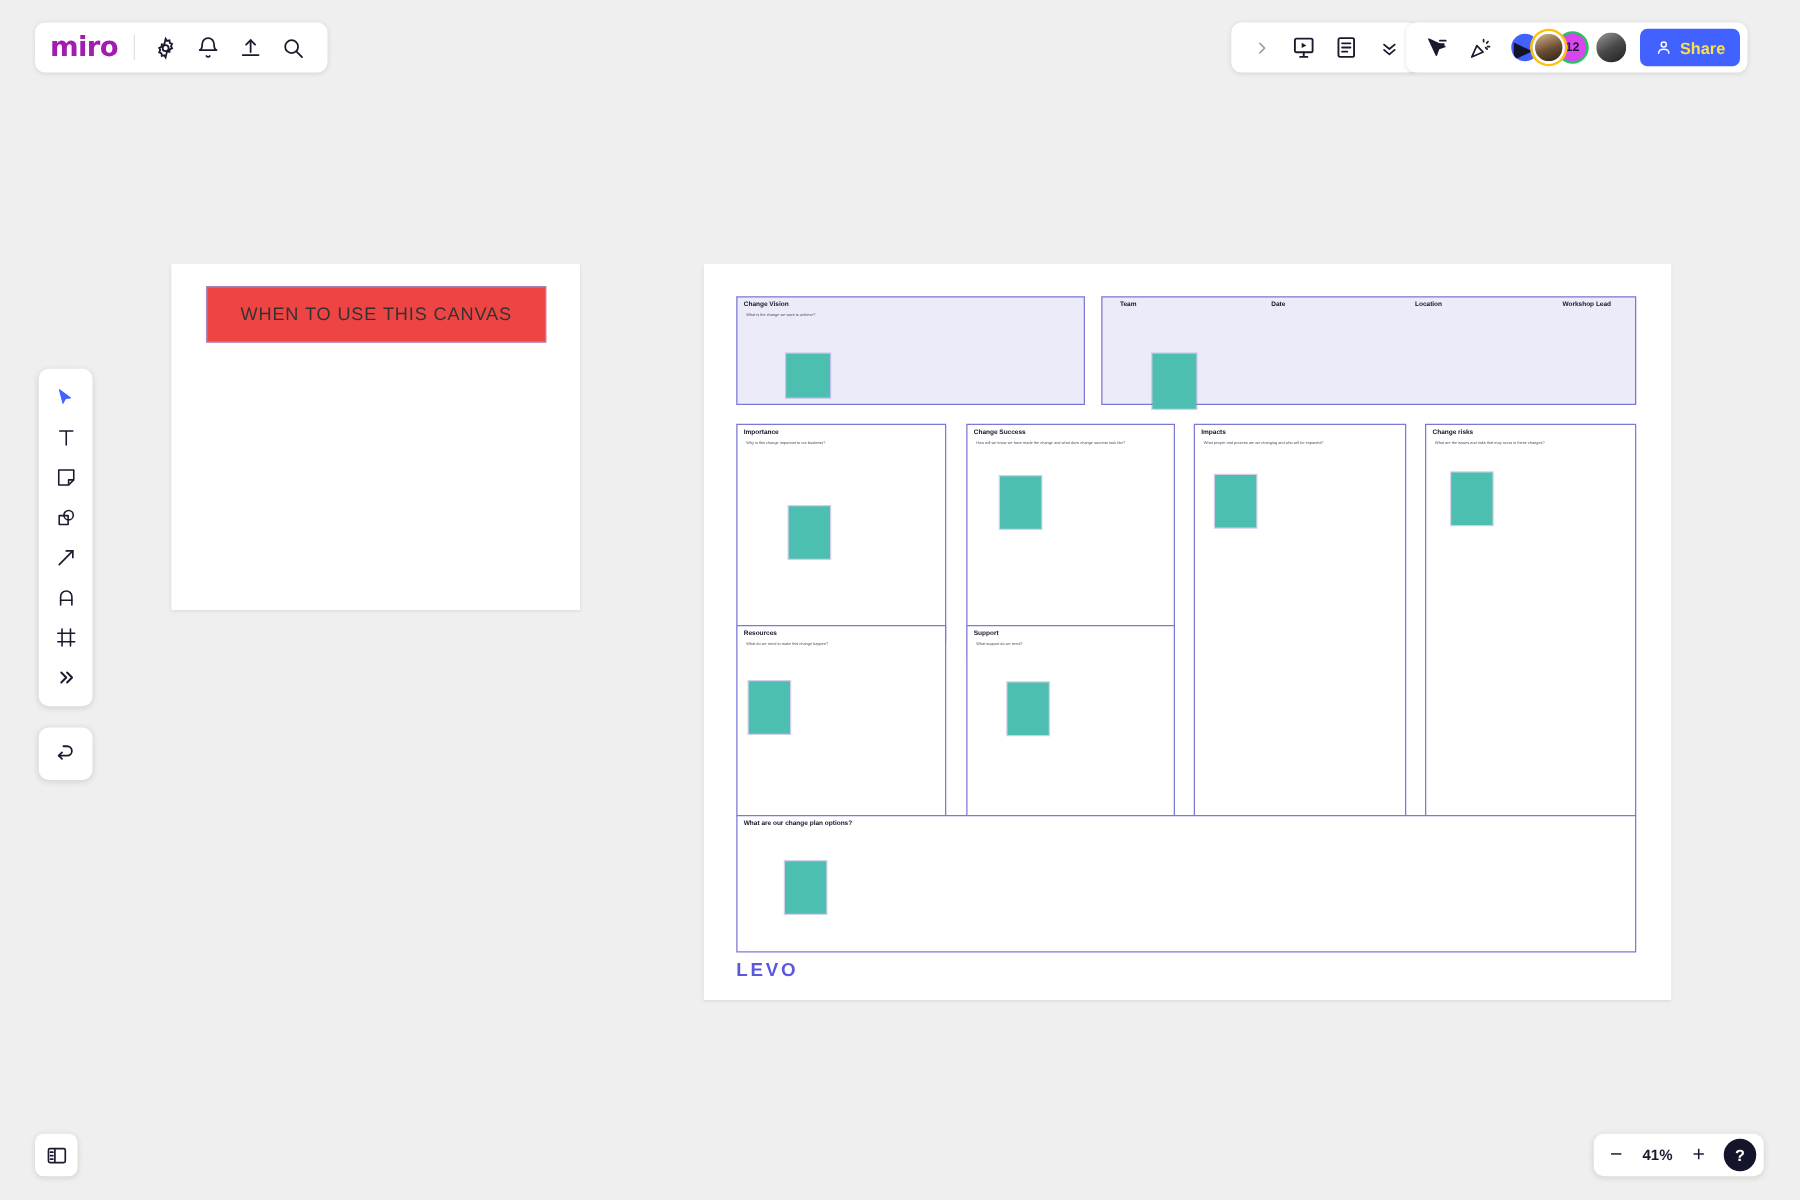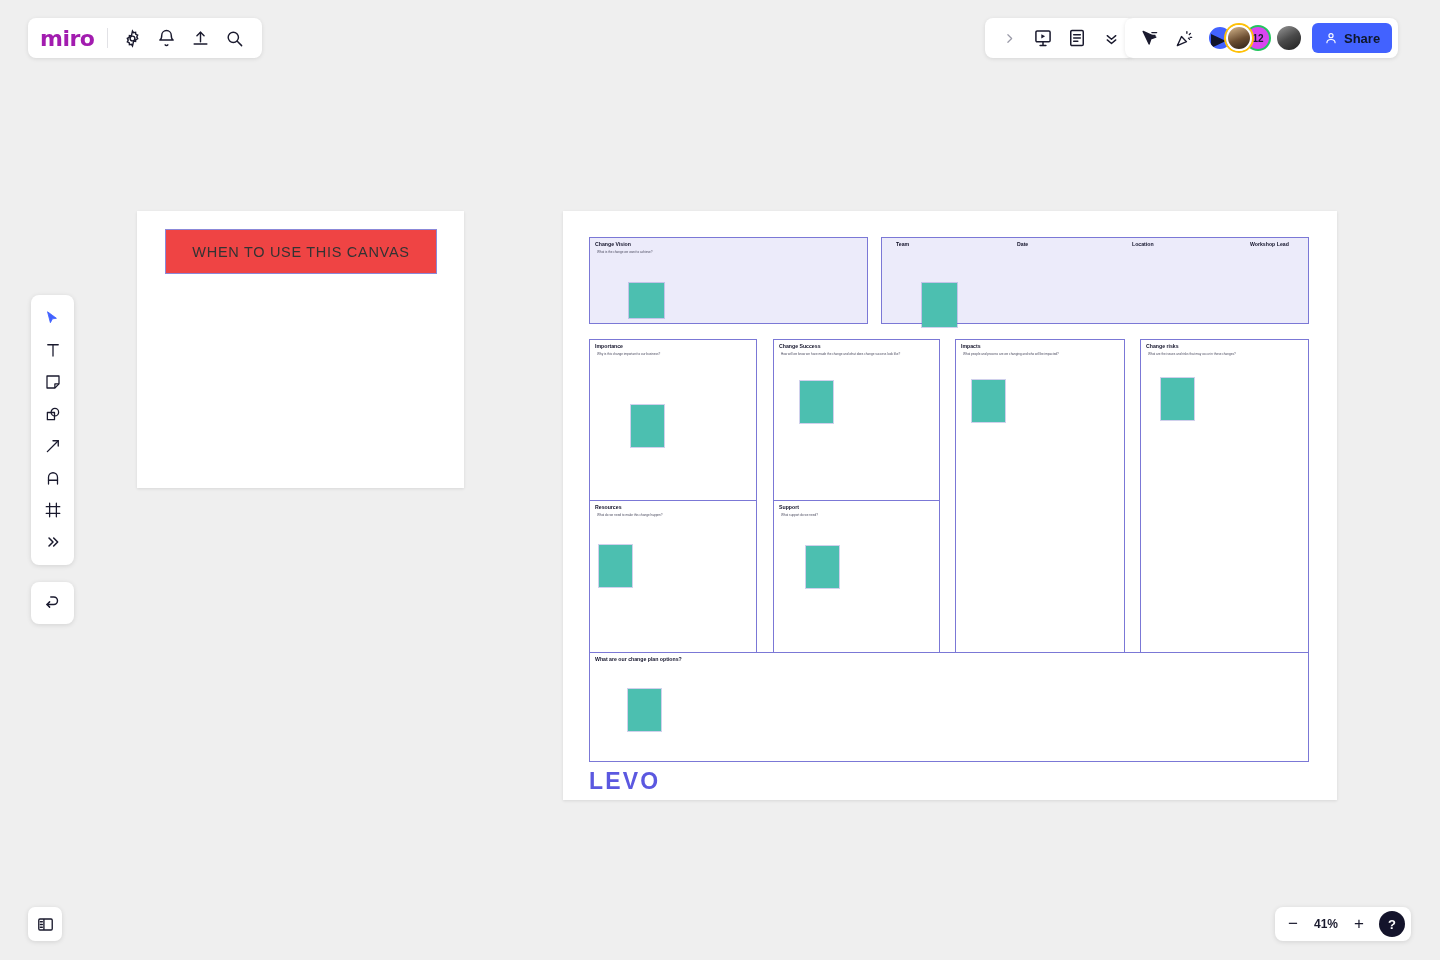--- a/index.html
+++ b/index.html
@@ -64,21 +64,21 @@
     background: linear-gradient(160deg,#d8b98f 0%,#6b4e32 55%,#2b2018 100%);
     box-shadow: 0 0 0 2px #ffc107; z-index: 2;
   }
   .av-count { background: #d946ef; border: 2px solid #22c55e; z-index: 1; }
   .av-dark {
     background: linear-gradient(150deg,#9a9a9a 0%,#4a4a4a 50%,#1e1e1e 100%);
     margin-left: 4px; width: 28px; height: 28px;
   }
   .share-btn {
     display: flex; align-items: center; gap: 6px;
-    background: #4262ff; color: #0f172a; border: none;
+    background: #4262ff; color: #fde047; border: none;
     border-radius: 6px; height: 30px; padding: 0 12px;
     font-family: "Liberation Sans", sans-serif;
     font-size: 13px; font-weight: 600; cursor: pointer;
   }
 
   
   .tools {
     position: absolute; left: 31px; top: 295px;
     width: 43px; background: #fff; border-radius: 8px;
     box-shadow: 0 1px 5px rgba(0,0,0,.12);
@@ -170,21 +170,21 @@
     position: absolute; top: 3px;
     font-size: 5.2px; font-weight: 700; color: #13132a;
     font-family: "Liberation Sans", sans-serif; white-space: nowrap;
   }
   .note {
     position: absolute; background: #4cbfb0;
     box-shadow: 0 0 0 1px rgba(120,120,200,.35);
   }
   .levo {
     position: absolute; left: 26px; top: 557px;
-    font-size: 23px; font-weight: 700; letter-spacing: 2.2px;
+    font-size: 15px; font-weight: 700; letter-spacing: 2.2px;
     color: #5b58e0; font-family: "Liberation Sans", sans-serif;
   }
 </style>
 </head>
 <body>
 
 <div id="app">
 
   <div class="topbar-left">
     <div class="miro-logo">miro</div>

